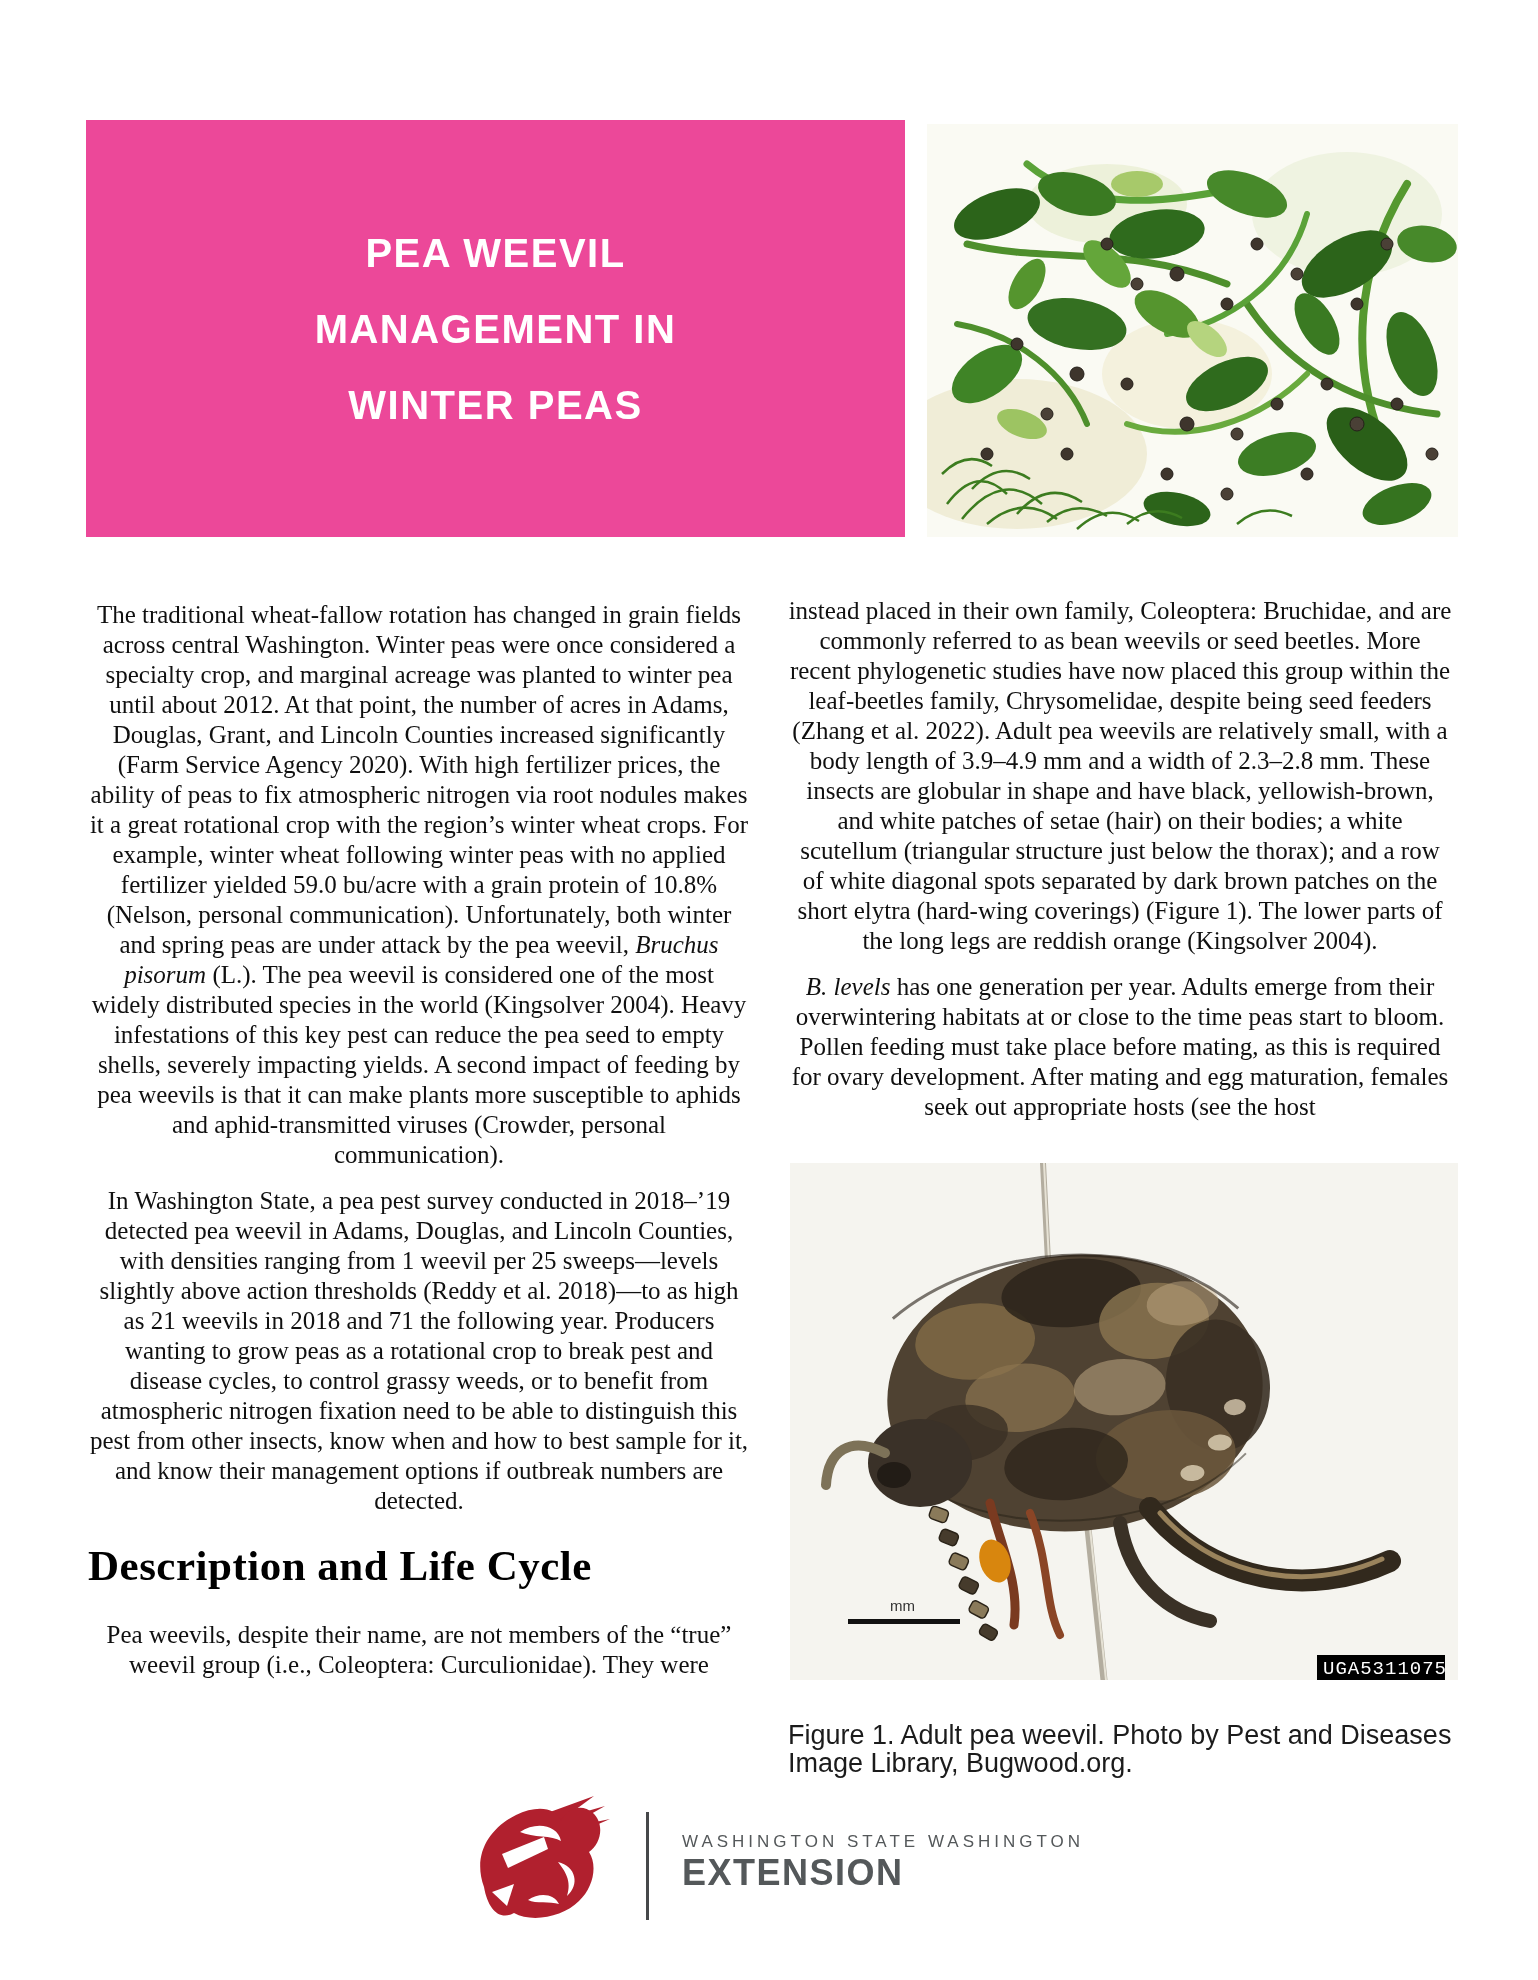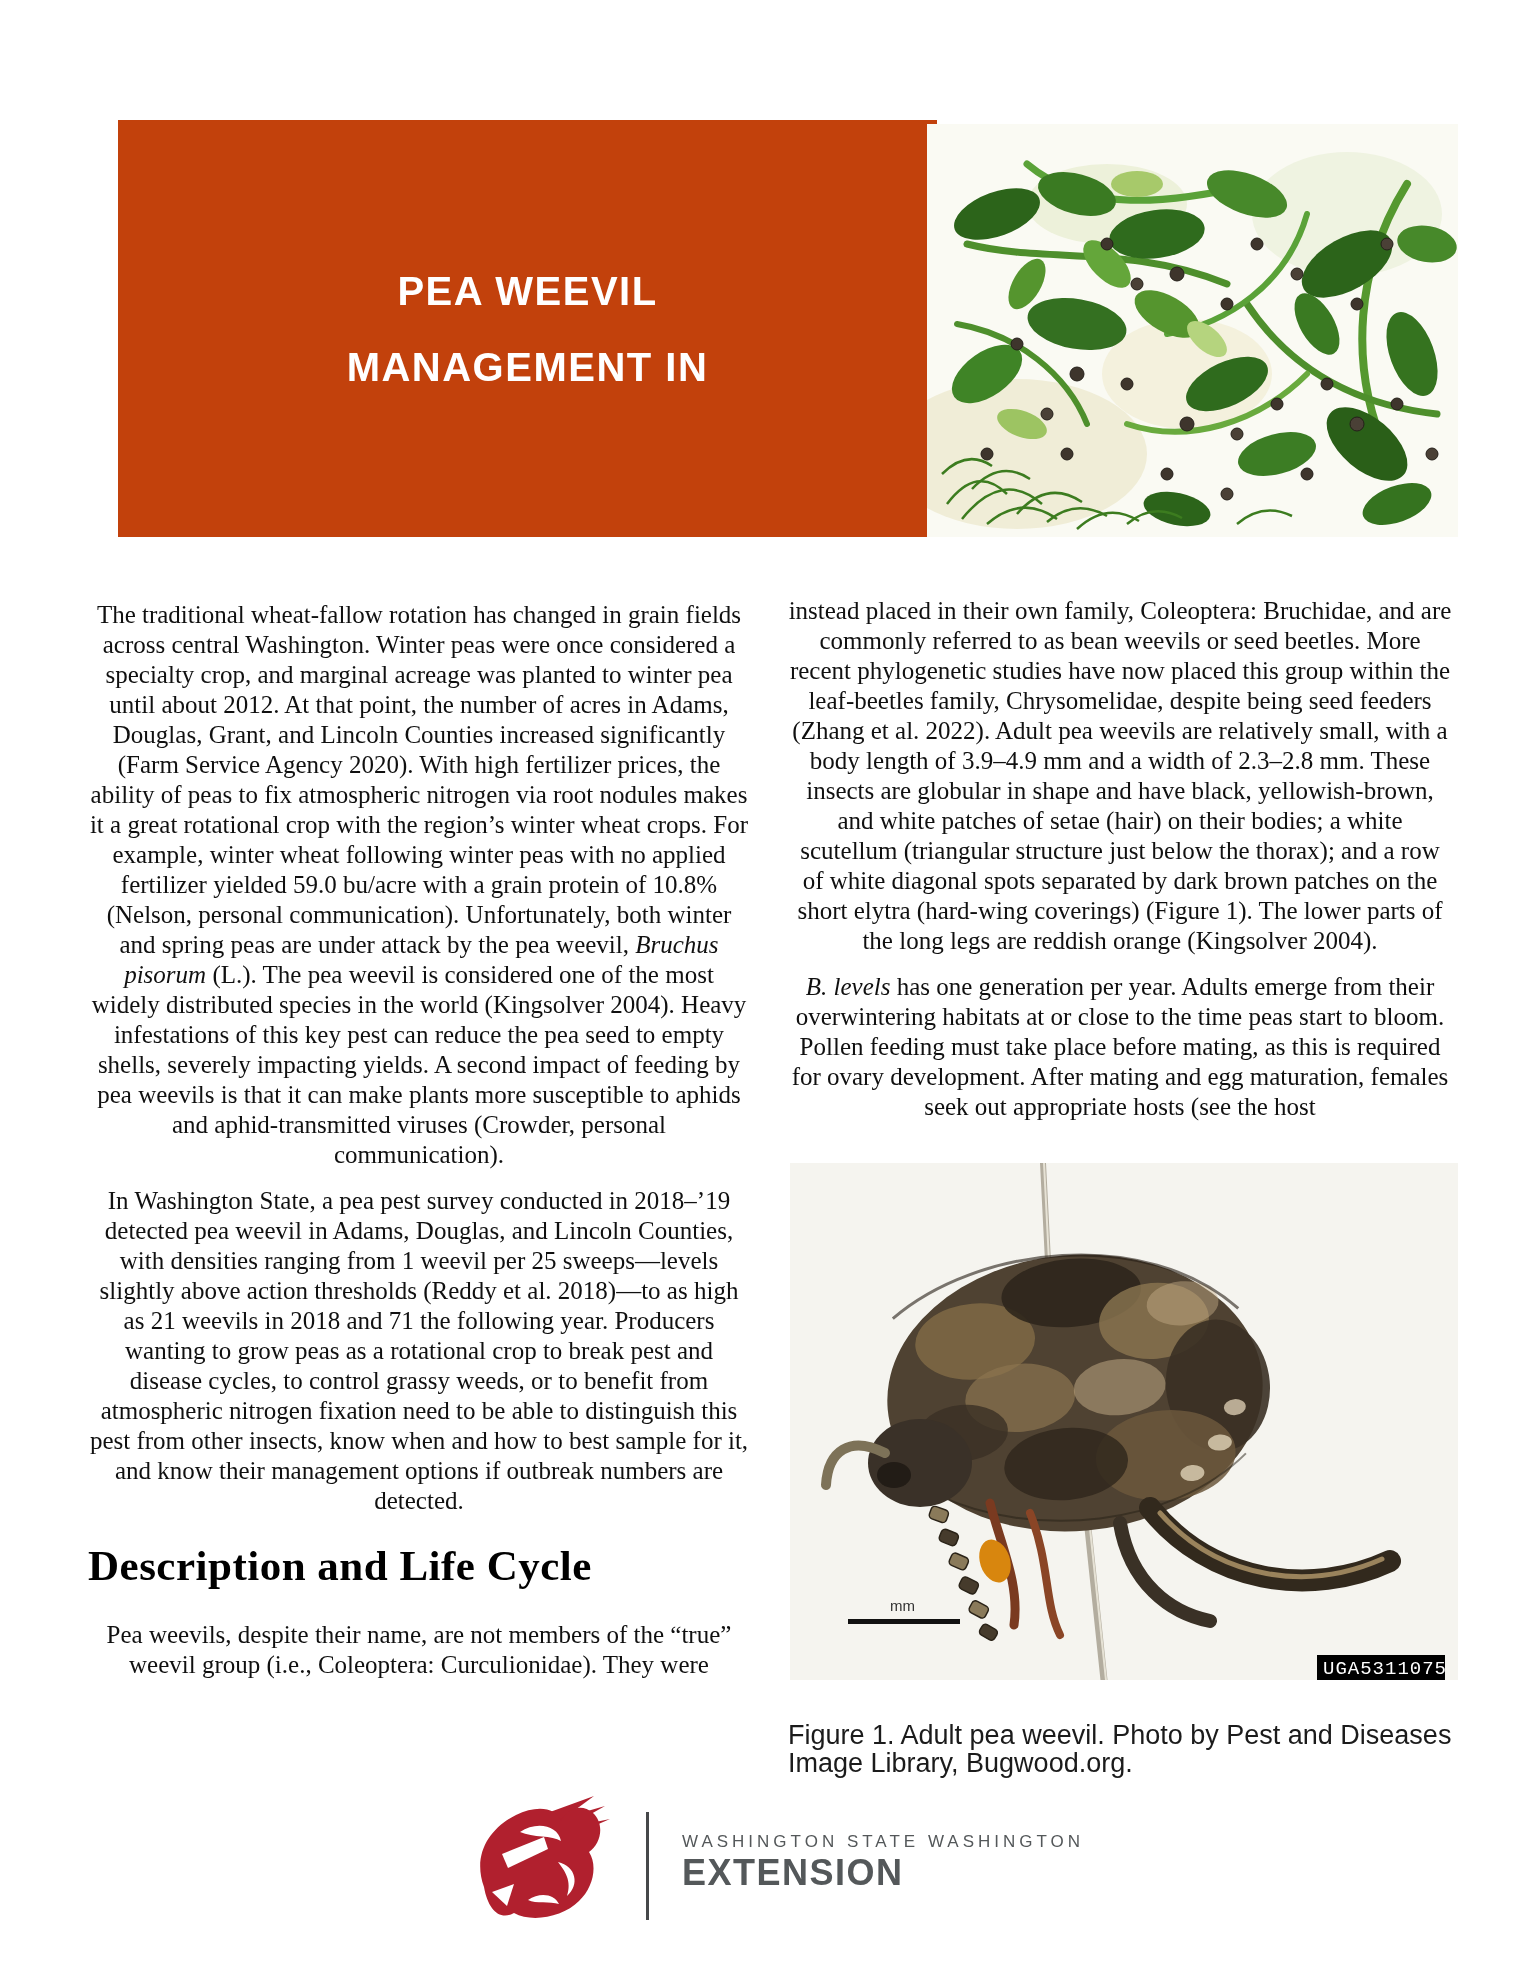--- a/index.html
+++ b/index.html
@@ -3,21 +3,21 @@
 <meta charset="utf-8">
 <style>
   html,body{margin:0;padding:0;background:#e9e9e9;}
   .page{
     position:relative; width:1538px; height:1980px; background:#ffffff;
     margin:0 auto; font-family:"Liberation Serif", serif; overflow:hidden;
   }
   
   .header-band{
     position:absolute; left:86px; top:120px; width:819px; height:417px;
-    background:#c2410c; display:flex; align-items:center; justify-content:center;margin-left:32px;
+    background:#ec4899; display:flex; align-items:center; justify-content:center;
   }
   .doc-title{
     font-family:"Liberation Sans", sans-serif; font-weight:bold; color:#ffffff;
     font-size:40px; line-height:76px; letter-spacing:1.5px; text-align:center;
   }
   .peas-photo{
     position:absolute; left:927px; top:124px; width:531px; height:413px; display:block;
   }
   
   .col{position:absolute; width:676px; color:#101010;}
@@ -47,20 +47,21 @@
 </style>
 </head>
 <body>
 
 <div class="page">
 
   <div class="header-band">
     <div class="doc-title">
       <div>PEA WEEVIL</div>
       <div>MANAGEMENT IN</div>
+      <div>WINTER PEAS</div>
     </div>
   </div>
 
   <svg class="peas-photo" viewBox="0 0 531 413" preserveAspectRatio="none">
     <rect width="531" height="413" fill="#fafaf3"></rect>
     <g>
       <ellipse cx="90" cy="330" rx="130" ry="75" fill="#f0edd7"></ellipse>
       <ellipse cx="420" cy="90" rx="95" ry="62" fill="#eff3e1"></ellipse>
       <ellipse cx="260" cy="250" rx="85" ry="55" fill="#f4f1dd"></ellipse>
       <ellipse cx="180" cy="80" rx="80" ry="40" fill="#edf1da"></ellipse>

